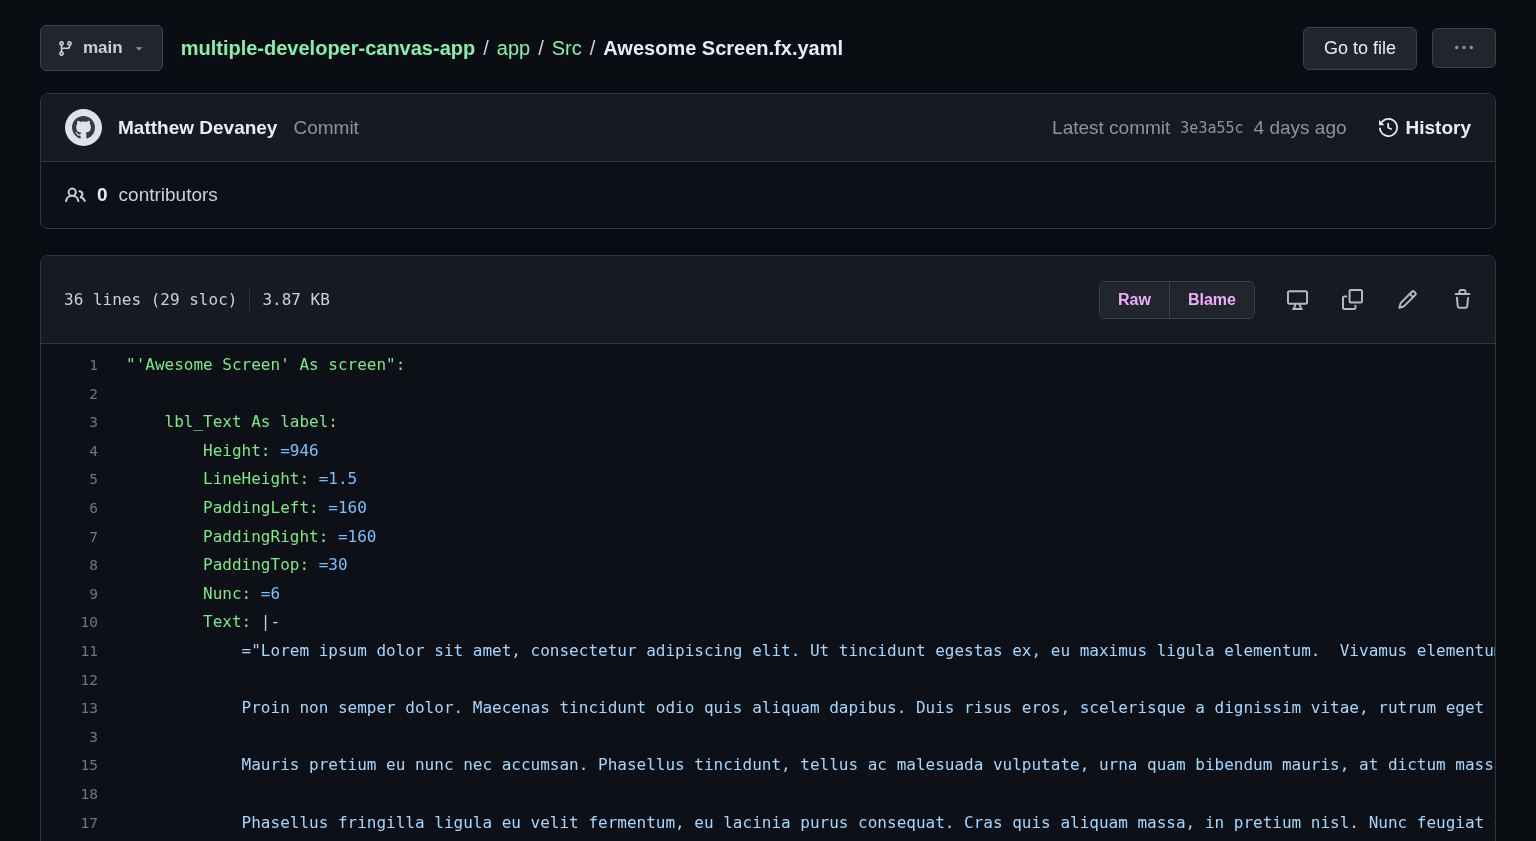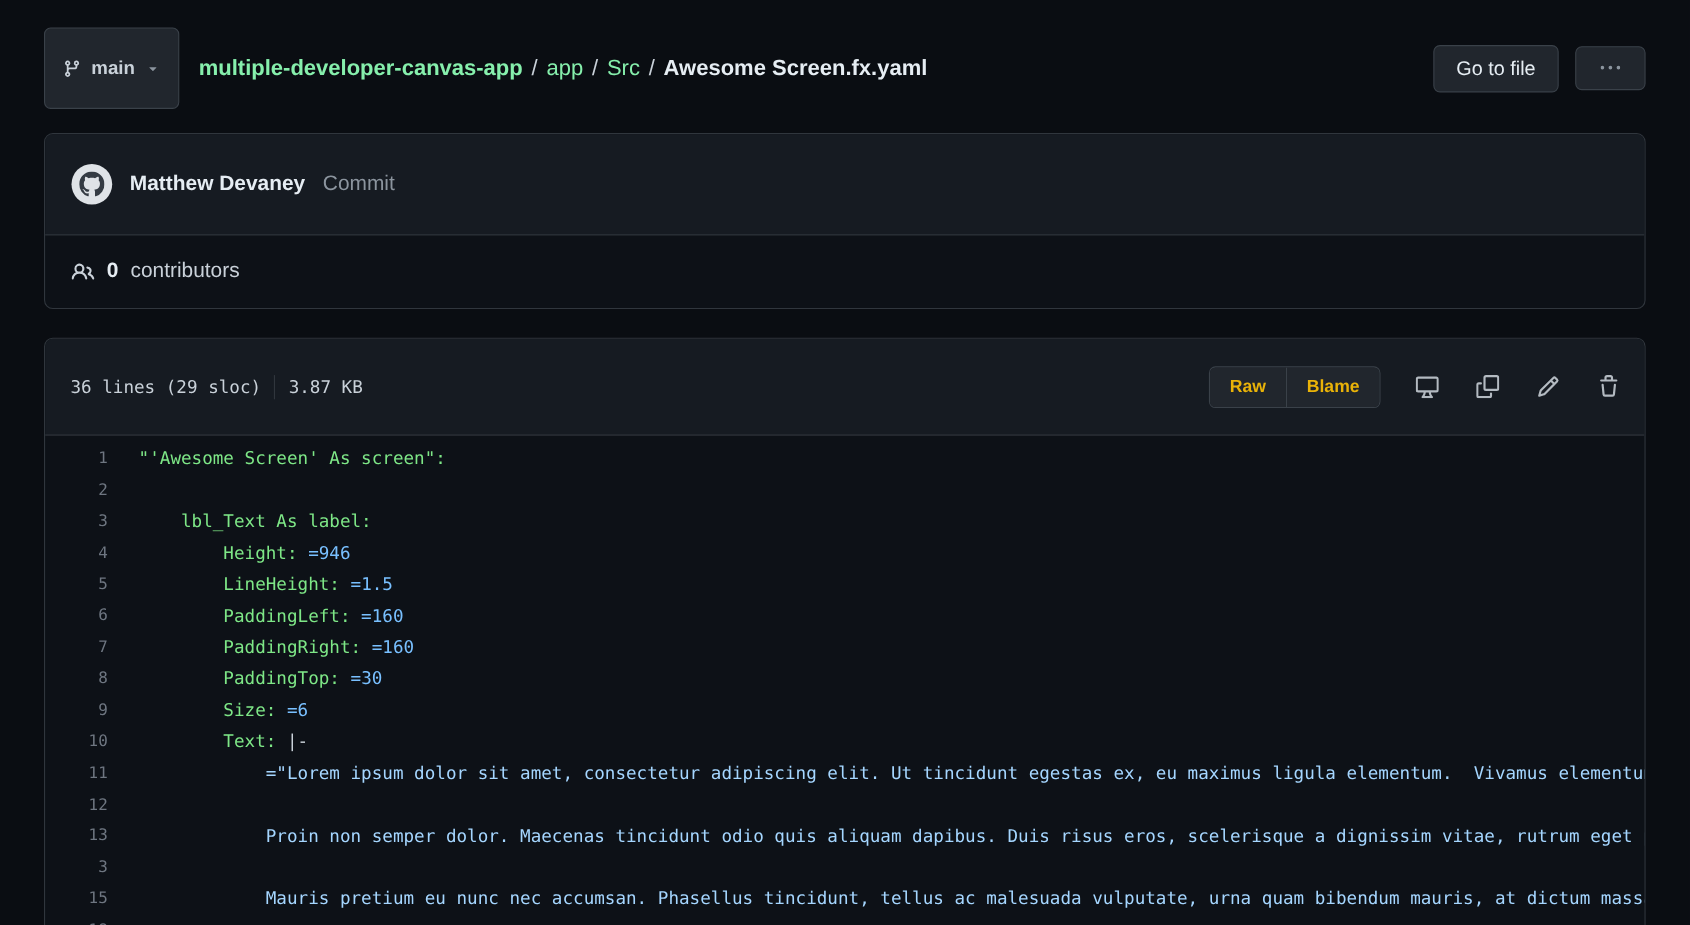--- a/index.html
+++ b/index.html
@@ -14,40 +14,40 @@
 
   
   .topbar { display:flex; align-items:center; justify-content:space-between; margin-bottom:22px; }
   .topbar-left { display:flex; align-items:center; gap:18px; }
   .btn {
     background:#21262d; border:1px solid #3a4149; border-radius:6px;
     color:#c9d1d9; font-size:17px; font-weight:700; cursor:pointer;
     display:inline-flex; align-items:center; gap:9px;
     font-family:"Liberation Sans", sans-serif;
   }
-  .branch-btn { padding:26px 16px; }
+  .branch-btn { padding:12px 16px; }
   .branch-btn .caret { color:#8b949e; }
   .goto-btn { padding:10px 20px; font-weight:400; font-size:18px; color:#e6edf3; }
   .kebab-btn { padding:10px 22px; color:#8b949e; }
   .topbar-right { display:flex; align-items:center; gap:15px; }
   .breadcrumb { font-size:20px; display:flex; align-items:center; gap:8px; white-space:nowrap; }
   .breadcrumb a { text-decoration:none; color:#86efac; }
   .breadcrumb .repo { font-weight:700; }
   .breadcrumb .sep { color:#c9d1d9; }
   .breadcrumb .file { color:#e6edf3; font-weight:700; }
 
   
   .box { border:1px solid #30363d; border-radius:8px; background:#0d1117; }
 
   
   .commit-box { margin-bottom:26px; overflow:hidden; }
   .commit-header {
     background:#161b22; border-bottom:1px solid #30363d;
     display:flex; align-items:center; justify-content:space-between;
-    padding:21px 24px; height:92px;
+    padding:21px 24px; height:68px;
   }
   .commit-author { display:flex; align-items:center; gap:16px; }
   .avatar {
     width:37px; height:37px; border-radius:50%;
     background:#dfe3e7; color:#343b43;
     display:flex; align-items:center; justify-content:center;
   }
   .author-name { font-size:19px; font-weight:700; color:#e6edf3; }
   .commit-msg { font-size:19px; color:#8b949e; }
   .commit-meta { display:flex; align-items:center; gap:10px; color:#8b949e; font-size:19px; }
@@ -62,21 +62,21 @@
   .file-header {
     background:#161b22; border-bottom:1px solid #30363d;
     display:flex; align-items:center; justify-content:space-between;
     padding:14px 20px 14px 23px; height:88px;
   }
   .file-stats { display:flex; align-items:center; font-family:"DejaVu Sans Mono", monospace; font-size:16px; color:#c9d1d9; }
   .file-stats .vdiv { width:1px; height:22px; background:#30363d; margin:0 12px; }
   .file-actions { display:flex; align-items:center; }
   .btn-group { display:flex; border:1px solid #3a4149; border-radius:6px; overflow:hidden; }
   .btn-group button {
-    background:#21262d; border:none; color:#eab308; cursor:pointer;
+    background:#21262d; border:none; color:#f0abfc; cursor:pointer;
     font-size:16px; font-weight:700; padding:9px 18px;
     font-family:"Liberation Sans", sans-serif;
   }
   .btn-group button + button { border-left:1px solid #3a4149; }
   .icon-btn { background:none; border:none; color:#b3bac1; cursor:pointer; margin-left:30px; padding:2px; }
 
   
   .code-area { padding-top:7px; }
   .code-line { display:flex; line-height:28.6px; white-space:pre; }
   .ln {
@@ -137,20 +137,33 @@
   <div class="commit-header">
     <div class="commit-author">
       <span class="avatar">
         <svg width="23" height="23" viewBox="0 0 16 16">
             <path d="M8 0c4.42 0 8 3.58 8 8a8.013 8.013 0 0 1-5.45 7.59c-.4.08-.55-.17-.55-.38 0-.27.01-1.13.01-2.2 0-.75-.25-1.23-.54-1.48 1.78-.2 3.65-.88 3.65-3.95 0-.88-.31-1.59-.82-2.15.08-.2.36-1.02-.08-2.12 0 0-.67-.22-2.2.82-.64-.18-1.32-.27-2-.27-.68 0-1.36.09-2 .27-1.53-1.03-2.2-.82-2.2-.82-.44 1.1-.16 1.92-.08 2.12-.51.56-.82 1.28-.82 2.15 0 3.06 1.86 3.75 3.64 3.95-.23.2-.44.55-.51 1.07-.46.21-1.61.55-2.33-.66-.15-.24-.6-.83-1.23-.82-.67.01-.27.38.01.53.34.19.73.9.82 1.13.16.45.68 1.31 2.69.94 0 .67.01 1.3.01 1.49 0 .21-.15.45-.55.38A7.995 7.995 0 0 1 0 8c0-4.42 3.58-8 8-8Z"></path>
           </svg>
       </span>
       <a class="author-name">Matthew Devaney</a>
       <span class="commit-msg">Commit</span>
     </div>
+    <div class="commit-meta">
+      <span>Latest commit</span>
+      <span class="commit-hash">3e3a55c</span>
+      <span>4 days ago</span>
+      <a class="history">
+        <span>
+          <svg width="19" height="19" viewBox="0 0 16 16">
+              <path d="m.427 1.927 1.215 1.215a8.002 8.002 0 1 1-1.6 5.685.75.75 0 1 1 1.493-.154 6.5 6.5 0 1 0 1.18-4.458l1.358 1.358A.25.25 0 0 1 3.896 6H.25A.25.25 0 0 1 0 5.75V2.104a.25.25 0 0 1 .427-.177ZM7.75 4a.75.75 0 0 1 .75.75v2.992l2.028.812a.75.75 0 0 1-.557 1.392l-2.5-1A.751.751 0 0 1 7 8.25v-3.5A.75.75 0 0 1 7.75 4Z"></path>
+            </svg>
+        </span>
+        <span>History</span>
+      </a>
+    </div>
   </div>
   <div class="contributors-row">
     <span class="people-icon">
       <svg width="21" height="21" viewBox="0 0 16 16">
           <path d="M2 5.5a3.5 3.5 0 1 1 5.898 2.549 5.508 5.508 0 0 1 3.034 4.084.75.75 0 1 1-1.482.235 4.001 4.001 0 0 0-7.9 0 .75.75 0 0 1-1.482-.236A5.507 5.507 0 0 1 3.102 8.05 3.493 3.493 0 0 1 2 5.5ZM11 4a3.001 3.001 0 0 1 2.22 5.018 5.01 5.01 0 0 1 2.56 3.012.749.749 0 0 1-.885.954.752.752 0 0 1-.549-.514 3.507 3.507 0 0 0-2.522-2.372.75.75 0 0 1-.574-.73v-.352a.75.75 0 0 1 .416-.672A1.5 1.5 0 0 0 11 5.5.75.75 0 0 1 11 4Zm-5.5-.5a2 2 0 1 0-.001 3.999A2 2 0 0 0 5.5 3.5Z"></path>
         </svg>
     </span>
     <span class="count">0</span>
     <span>contributors</span>
   </div>
@@ -200,21 +213,21 @@
   </div>
   <div class="code-area" id="code-lines">
       <div class="code-line"><span class="ln">1</span><span class="lc"><span class="tok-key">"'Awesome Screen' As screen":</span></span></div>
       <div class="code-line"><span class="ln">2</span><span class="lc">&nbsp;</span></div>
       <div class="code-line"><span class="ln">3</span><span class="lc"><span class="tok-key">    lbl_Text As label:</span></span></div>
       <div class="code-line"><span class="ln">4</span><span class="lc"><span class="tok-key">        Height:</span><span class="tok-const"> =946</span></span></div>
       <div class="code-line"><span class="ln">5</span><span class="lc"><span class="tok-key">        LineHeight:</span><span class="tok-const"> =1.5</span></span></div>
       <div class="code-line"><span class="ln">6</span><span class="lc"><span class="tok-key">        PaddingLeft:</span><span class="tok-const"> =160</span></span></div>
       <div class="code-line"><span class="ln">7</span><span class="lc"><span class="tok-key">        PaddingRight:</span><span class="tok-const"> =160</span></span></div>
       <div class="code-line"><span class="ln">8</span><span class="lc"><span class="tok-key">        PaddingTop:</span><span class="tok-const"> =30</span></span></div>
-      <div class="code-line"><span class="ln">9</span><span class="lc"><span class="tok-key">        Size:</span><span class="tok-const"> =6</span></span></div>
+      <div class="code-line"><span class="ln">9</span><span class="lc"><span class="tok-key">        Nunc:</span><span class="tok-const"> =6</span></span></div>
       <div class="code-line"><span class="ln">10</span><span class="lc"><span class="tok-key">        Text:</span><span class="tok-plain"> |-</span></span></div>
       <div class="code-line"><span class="ln">11</span><span class="lc"><span class="tok-str">            ="Lorem ipsum dolor sit amet, consectetur adipiscing elit. Ut tincidunt egestas ex, eu maximus ligula elementum.  Vivamus elementum d</span></span></div>
       <div class="code-line"><span class="ln">12</span><span class="lc">&nbsp;</span></div>
       <div class="code-line"><span class="ln">13</span><span class="lc"><span class="tok-str">            Proin non semper dolor. Maecenas tincidunt odio quis aliquam dapibus. Duis risus eros, scelerisque a dignissim vitae, rutrum eget pur</span></span></div>
       <div class="code-line"><span class="ln">3</span><span class="lc">&nbsp;</span></div>
       <div class="code-line"><span class="ln">15</span><span class="lc"><span class="tok-str">            Mauris pretium eu nunc nec accumsan. Phasellus tincidunt, tellus ac malesuada vulputate, urna quam bibendum mauris, at dictum massa v</span></span></div>
       <div class="code-line"><span class="ln">18</span><span class="lc">&nbsp;</span></div>
       <div class="code-line"><span class="ln">17</span><span class="lc"><span class="tok-str">            Phasellus fringilla ligula eu velit fermentum, eu lacinia purus consequat. Cras quis aliquam massa, in pretium nisl. Nunc feugiat odi</span></span></div>
       <div class="code-line"><span class="ln">18</span><span class="lc">&nbsp;</span></div>
     </div>

